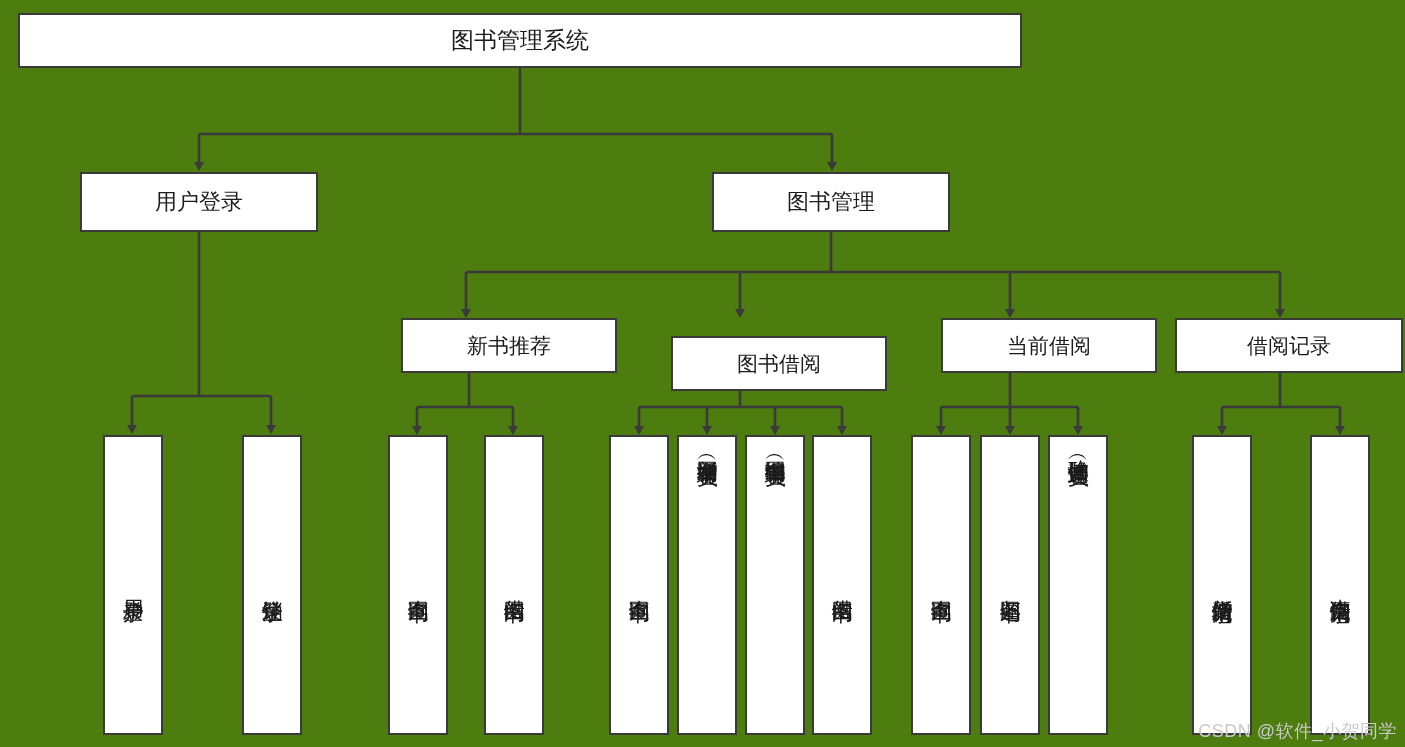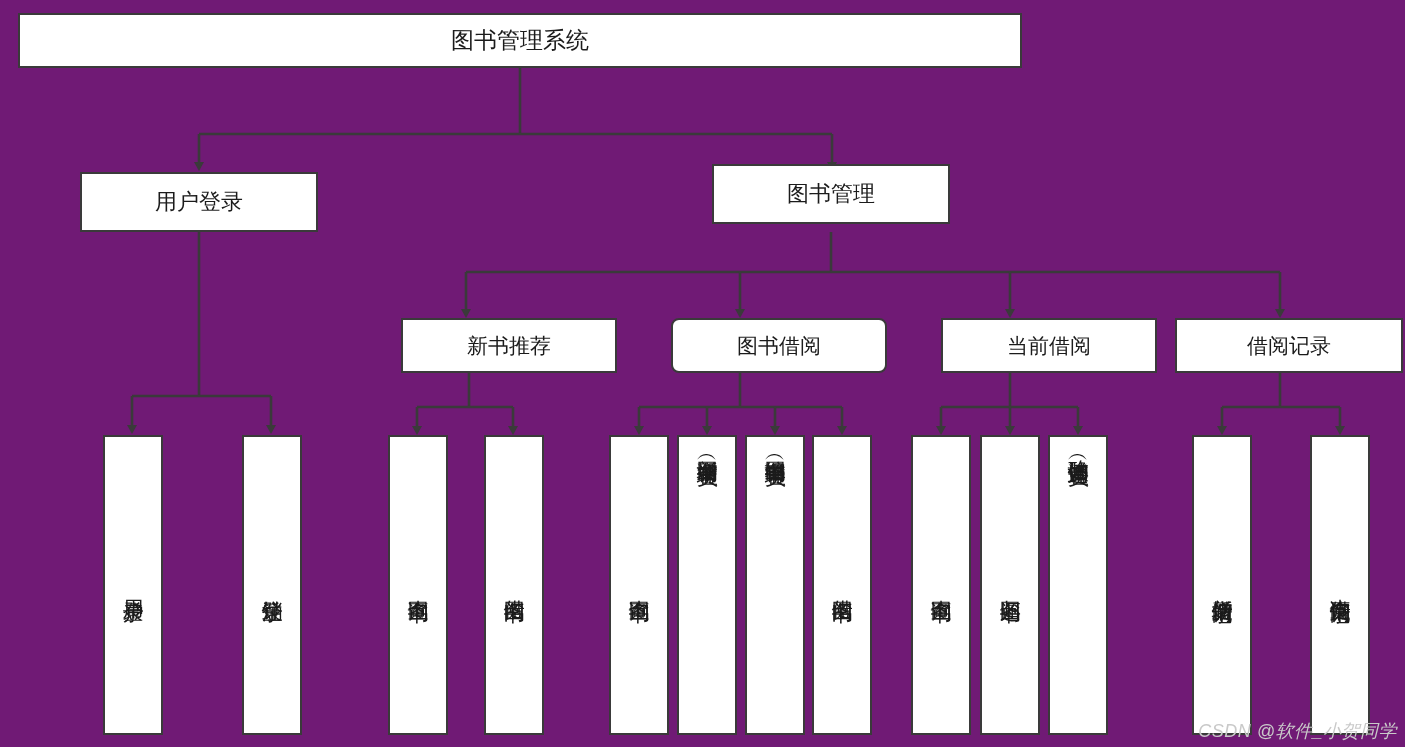--- a/index.html
+++ b/index.html
@@ -4,21 +4,21 @@
 <style>
   html,body{margin:0;padding:0;background:#ffffff;}
   body{
     font-family:"Liberation Sans","DejaVu Sans",sans-serif;
     -webkit-font-smoothing:antialiased;
   }
   #canvas{
     position:relative;
     width:1405px;
     height:747px;
-    background:#701a75;
+    background:#4d7c0f;
     overflow:hidden;
   }
   svg#wires{
     position:absolute;
     left:0; top:0;
     width:1405px; height:747px;
     pointer-events:none;
   }
   .node{
     position:absolute;
@@ -51,21 +51,20 @@
   .node.leaf.topalign{ align-items:flex-start; }
   .watermark{
     position:absolute;
     right:8px;
     bottom:4px;
     font-size:18px;
     color:#c9c9c9;
     z-index:5;
     white-space:nowrap;
     letter-spacing:.5px;
-    font-style:italic;
   }
 </style>
 </head>
 <body>
 
 <div id="canvas">
 
   <svg id="wires" viewBox="0 0 1405 747" xmlns="http://www.w3.org/2000/svg">
     <defs>
       <marker id="arrow" markerWidth="9" markerHeight="10" refX="1" refY="5" orient="auto" markerUnits="userSpaceOnUse">
@@ -116,28 +115,28 @@
     </g>
   </svg>
 
   <div class="node root" style="left:18px; top:13px; width:1004px; height:55px;">
     <span>图书管理系统</span>
   </div>
 
   <div class="node lvl2" style="left:80px; top:172px; width:238px; height:60px;">
     <span>用户登录</span>
   </div>
-  <div class="node lvl2" style="left:712px; top:164px; width:238px; height:60px;">
+  <div class="node lvl2" style="left:712px; top:172px; width:238px; height:60px;">
     <span>图书管理</span>
   </div>
 
   <div class="node lvl3" style="left:362px; top:318px; width:216px; height:55px;">
     <span>新书推荐</span>
   </div>
-  <div class="node lvl3" style="left:632px; top:318px; width:216px; height:55px;border-radius:8px;">
+  <div class="node lvl3" style="left:632px; top:336px; width:216px; height:55px;">
     <span>图书借阅</span>
   </div>
   <div class="node lvl3" style="left:902px; top:318px; width:216px; height:55px;font-family:Liberation Mono, monospace;">
     <span>当前借阅</span>
   </div>
   <div class="node lvl3" style="left:1136px; top:318px; width:228px; height:55px;">
     <span>借阅记录</span>
   </div>
 
   <div class="node leaf" style="left:103px; top:435px; width:60px; height:300px;">

